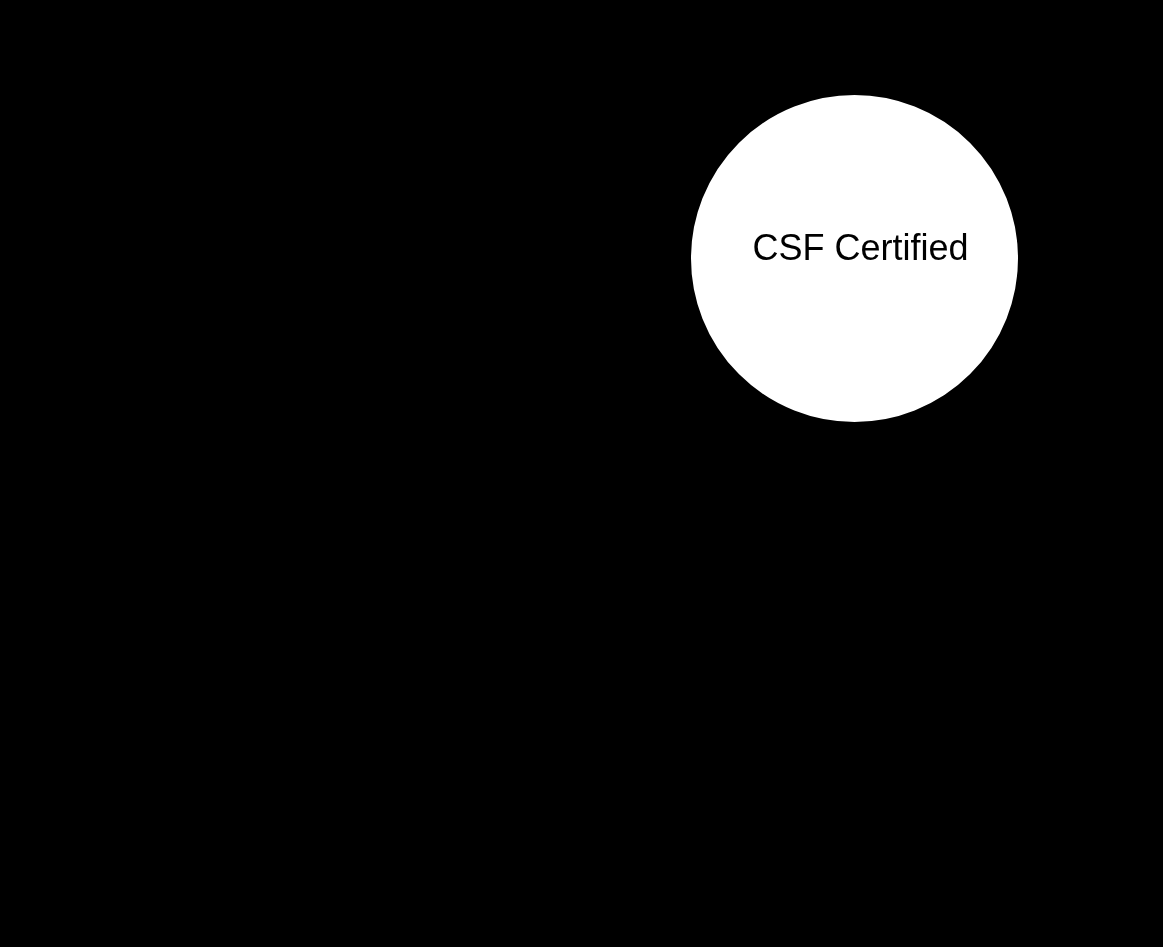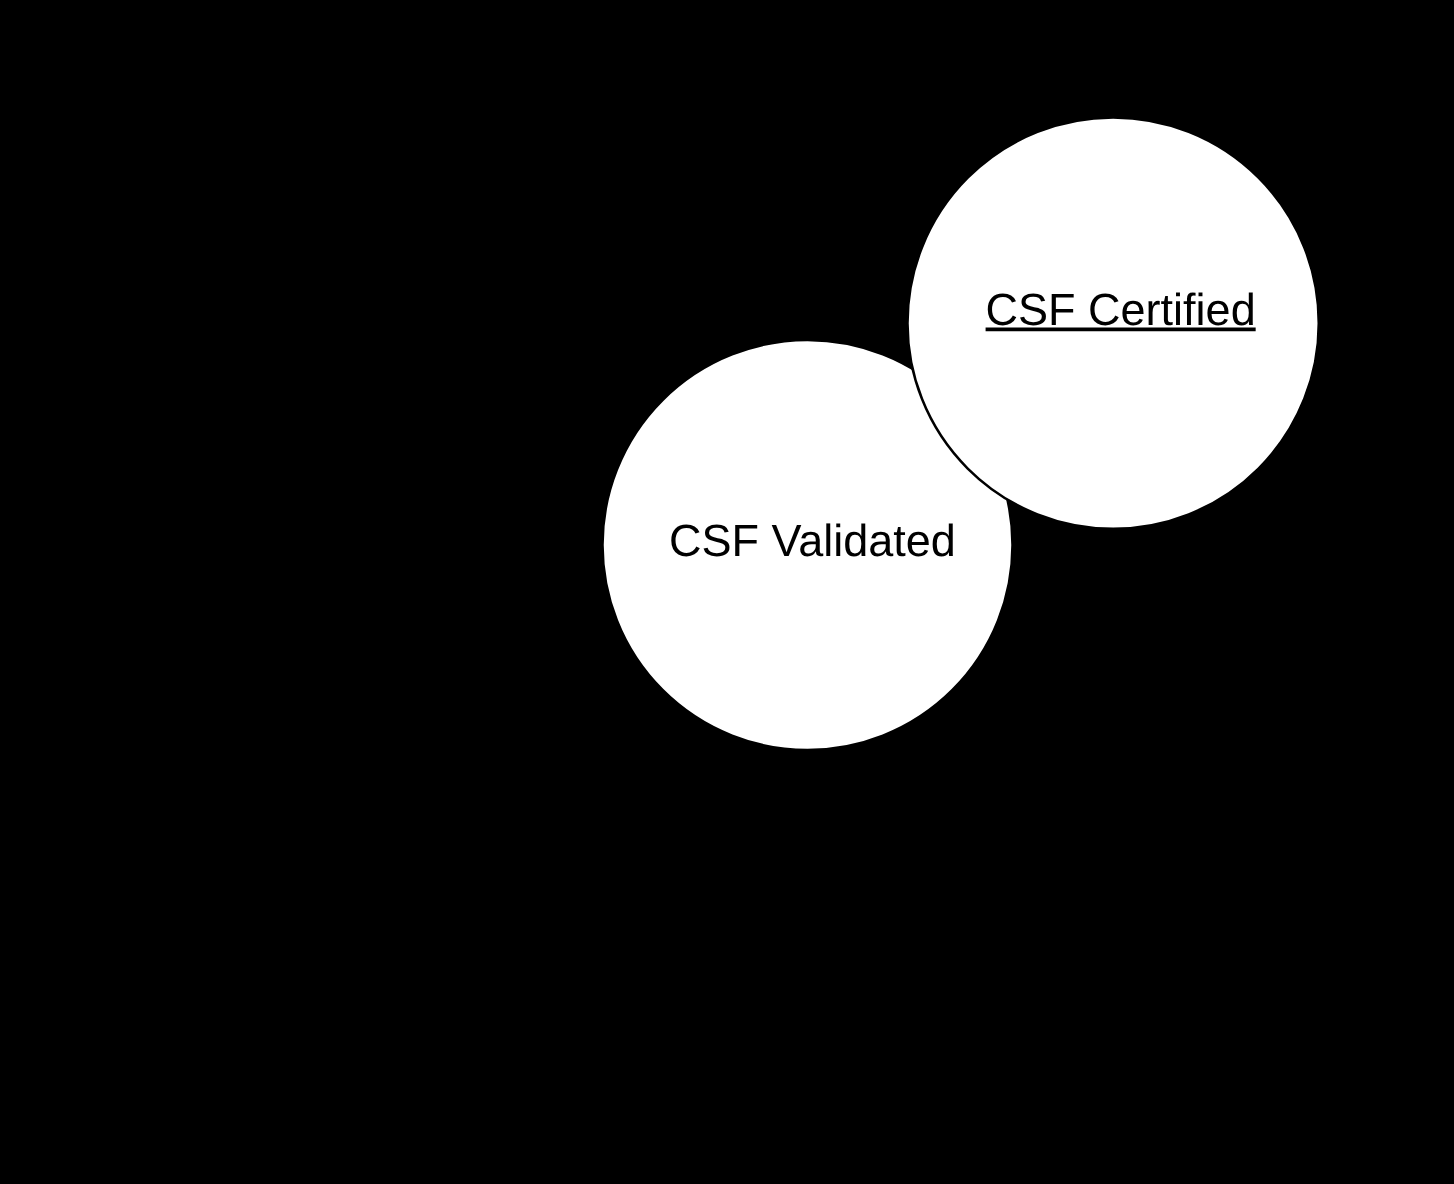--- a/index.html
+++ b/index.html
@@ -44,36 +44,32 @@
   .circle-validated {
     left: 481px;
     top: 271px;
     width: 330px;
     height: 330px;
     z-index: 2;
   }
   .circle-validated .label { transform: translate(4px, -3px); }
   
   .circle-certified {
-    left: 725px;
+    left: 689px;
     top: 93px;
     width: 331px;
     height: 331px;
     z-index: 3;
-    text-decoration: underline;
   }
   .circle-certified .label { transform: translate(6px, -11px); }
 </style>
 </head>
 <body>
 
 <div class="canvas">
 
 
-  <div class="step-circle circle-validated">
-    <span class="label">CSF Validated</span>
-  </div>
 
   <div class="step-circle circle-certified">
     <span class="label">CSF Certified</span>
   </div>
 
 </div>
 
 </body></html>

